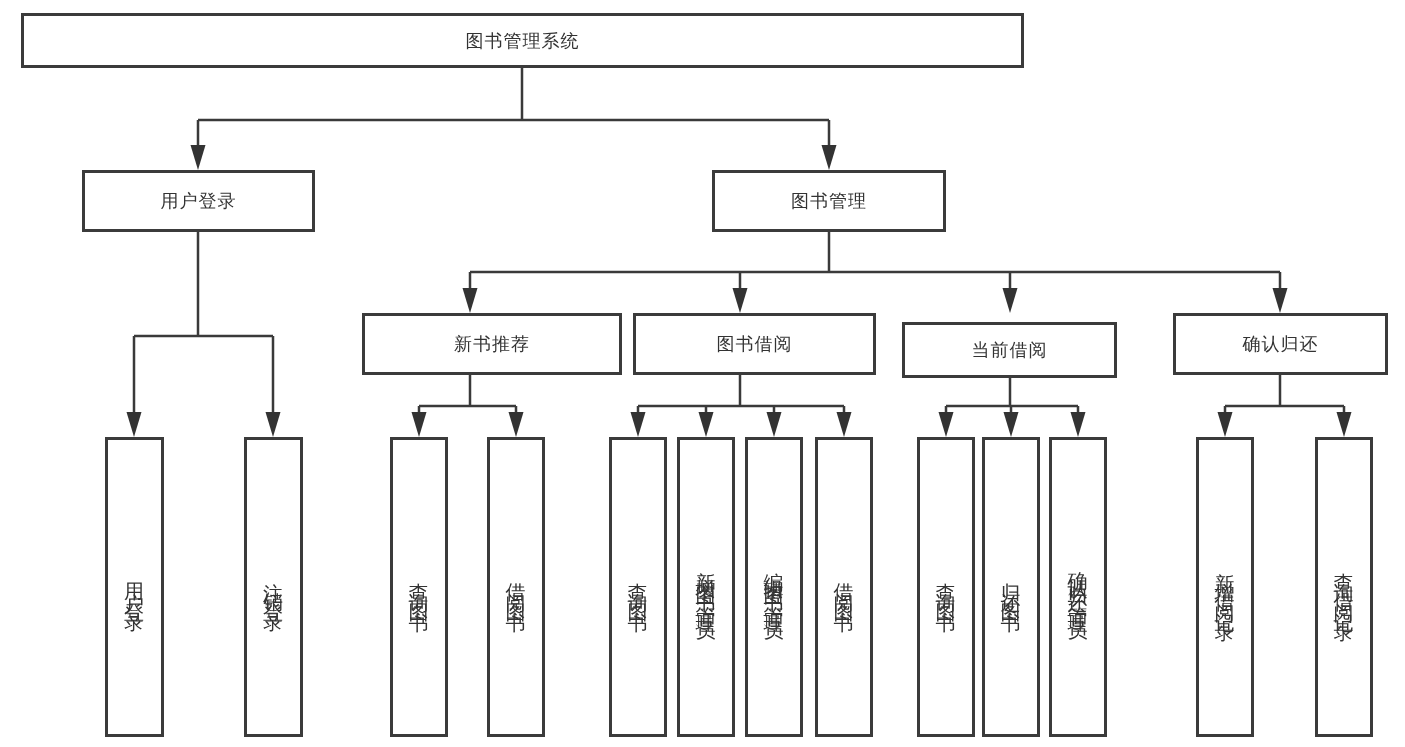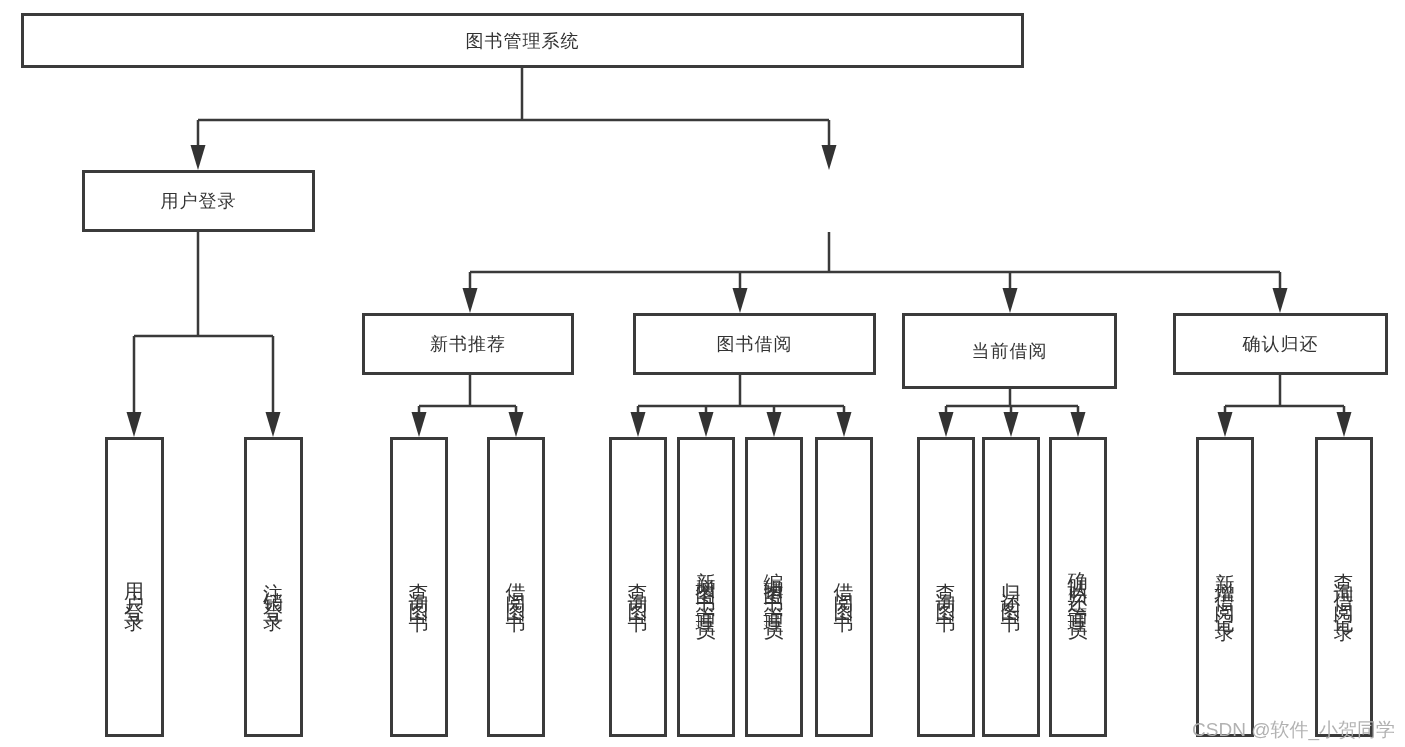--- a/index.html
+++ b/index.html
@@ -121,28 +121,31 @@
     </g>
   </svg>
 
   <div class="box h" style="left:21px;top:13px;width:1003px;height:55px">
     <span>图书管理系统</span>
   </div>
 
   <div class="box h" style="left:82px;top:170px;width:233px;height:62px">
     <span>用户登录</span>
   </div>
+  <div class="box h" style="left:712px;top:170px;width:234px;height:62px">
+    <span>图书管理</span>
+  </div>
 
-  <div class="box h" style="left:362px;top:313px;width:212px;height:62px">
+  <div class="box h" style="left:362px;top:313px;width:260px;height:62px">
     <span>新书推荐</span>
   </div>
   <div class="box h" style="left:633px;top:313px;width:243px;height:62px">
     <span>图书借阅</span>
   </div>
-  <div class="box h" style="left:902px;top:313px;width:215px;height:76px">
+  <div class="box h" style="left:902px;top:322px;width:215px;height:56px">
     <span>当前借阅</span>
   </div>
   <div class="box h" style="left:1173px;top:313px;width:215px;height:62px">
     <span>确认归还</span>
   </div>
 
   <div class="box v" style="left:105px;top:437px;width:59px;height:300px">
     <span>用户登录</span>
   </div>
   <div class="box v" style="left:244px;top:437px;width:59px;height:300px">
@@ -179,15 +182,14 @@
     <span>确认归还（管理员）</span>
   </div>
 
   <div class="box v" style="left:1196px;top:437px;width:58px;height:300px">
     <span>新增借阅记录</span>
   </div>
   <div class="box v" style="left:1315px;top:437px;width:58px;height:300px">
     <span>查询借阅记录</span>
   </div>
 
-  <div class="watermark">CSDN @软件_小贺同学</div>
 
 </div>
 
 </body></html>

